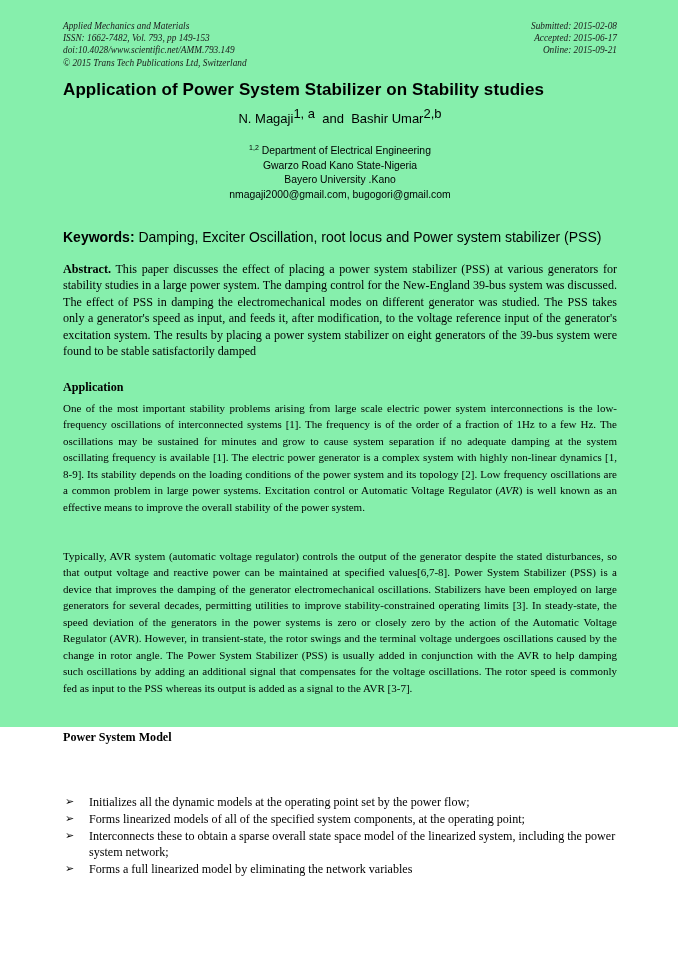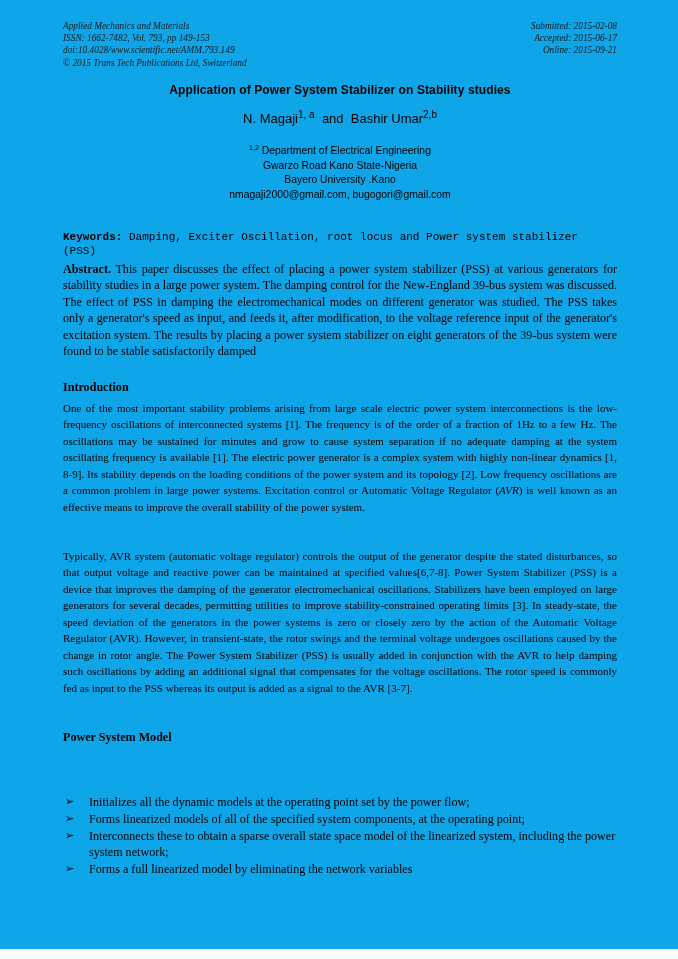--- a/index.html
+++ b/index.html
@@ -12,22 +12,22 @@
     height: 959px;
     overflow: hidden;
     font-family: "Liberation Serif", serif;
     color: #000000;
     -webkit-font-smoothing: antialiased;
   }
 
   .page {
     position: relative;
     width: 678px;
-    height: 949px;
-    background: #0ea5e9;
+    height: 727px;
+    background: #86efac;
     box-sizing: border-box;
   }
 
   
   .journal-header {
     position: absolute;
     top: 20px;
     left: 63px;
     right: 61px;
     display: flex;
@@ -42,41 +42,41 @@
   .journal-header .left-block { text-align: left; }
   .journal-header .right-block { text-align: right; }
   .journal-header div { white-space: nowrap; }
 
   
   .paper-title {
     position: absolute;
     top: 81px;
     left: 63px;
     right: 61px;
-    text-align: center;
+    text-align: left;
     font-family: "Liberation Sans", sans-serif;
     font-weight: bold;
-    font-size: 12px;
+    font-size: 17px;
     line-height: 18px;
     letter-spacing: 0.1px;
   }
 
   
   .authors {
     position: absolute;
     top: 110px;
     left: 63px;
     right: 61px;
     text-align: center;
     font-family: "Liberation Sans", sans-serif;
     font-size: 13px;
     line-height: 17px;
   }
   .authors sup {
-    font-size: 10px;
+    font-size: 13px;
     vertical-align: super;
     line-height: 0;
   }
   .author-sep { white-space: pre; }
 
   
   .affiliation {
     position: absolute;
     top: 144px;
     left: 63px;
@@ -92,22 +92,22 @@
     line-height: 0;
   }
   .affiliation .line { display: block; }
 
   
   .keywords {
     position: absolute;
     top: 230px;
     left: 63px;
     right: 61px;
-    font-family: Liberation Mono, monospace;
-    font-size: 11px;
+    font-family: Liberation Sans, sans-serif;
+    font-size: 14px;
     line-height: 14px;
   }
   .keywords .kw-label {
     font-weight: bold;
   }
 
   
   .abstract {
     position: absolute;
     top: 261px;
@@ -206,21 +206,21 @@
   </div>
 
   <div class="keywords">
     <span class="kw-label">Keywords:</span><span> Damping, Exciter Oscillation, root locus and Power system stabilizer (PSS)</span>
   </div>
 
   <div class="abstract">
     <span class="ab-label">Abstract.</span><span> This paper discusses the effect of placing a power system stabilizer (PSS) at various generators for stability studies in a large power system. The damping control for the New-England 39-bus system was discussed. The effect of PSS in damping the electromechanical modes on different generator was studied. The PSS takes only a generator's speed as input, and feeds it, after modification, to the voltage reference input of the generator's excitation system. The results by placing a power system stabilizer on eight generators of the 39-bus system were found to be stable satisfactorily damped</span>
   </div>
 
-  <div class="section-heading" id="heading-introduction">Introduction</div>
+  <div class="section-heading" id="heading-introduction">Application</div>
 
   <div class="body-para" id="para-intro-1">
     <span> One of the most important stability problems arising from large scale electric power system interconnections is the low-frequency oscillations of interconnected systems [1]. The frequency is of the order of a fraction of 1Hz to a few Hz. The oscillations may be sustained for minutes and grow to cause system separation if no adequate damping at the system oscillating frequency is available [1]. The electric power generator is a complex system with highly non-linear dynamics [1, 8-9]. Its stability depends on the loading conditions of the power system and its topology [2]. Low frequency oscillations are a common problem in large power systems. Excitation control or Automatic Voltage Regulator (</span><i>AVR</i><span>) is well known as an effective means to improve the overall stability of the power system.</span>
   </div>
 
   <div class="body-para" id="para-intro-2">Typically, AVR system (automatic voltage regulator)  controls the output of the generator despite the stated disturbances, so that output voltage and reactive power can be maintained at specified values[6,7-8]. Power System Stabilizer (PSS) is a device that improves the damping of the generator electromechanical oscillations. Stabilizers have been employed on large generators for several decades, permitting utilities to improve stability-constrained operating limits [3]. In steady-state, the speed deviation of the generators in the power systems is zero or closely zero by the action of the Automatic Voltage Regulator (AVR). However, in transient-state, the rotor swings and the terminal voltage undergoes oscillations caused by the change in rotor angle. The Power System Stabilizer (PSS) is usually added in conjunction with the AVR to help damping such oscillations by adding an additional signal that compensates for the voltage oscillations. The rotor speed is commonly fed as input to the PSS whereas its output is added as a signal to the AVR [3-7].</div>
 
   <div class="section-heading" id="heading-power-system-model">Power System Model</div>
 
 

